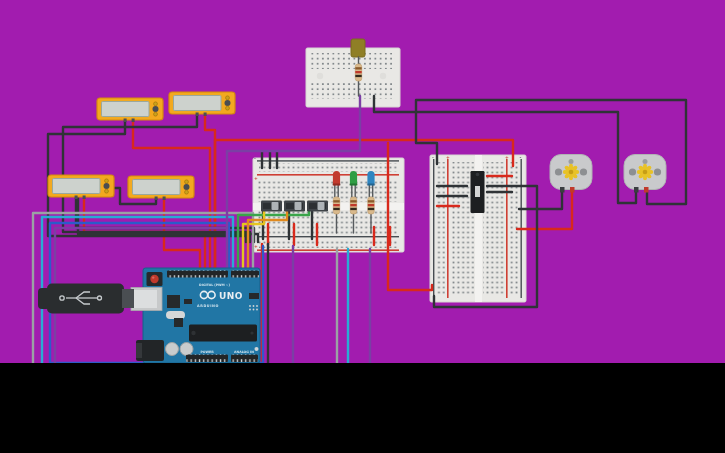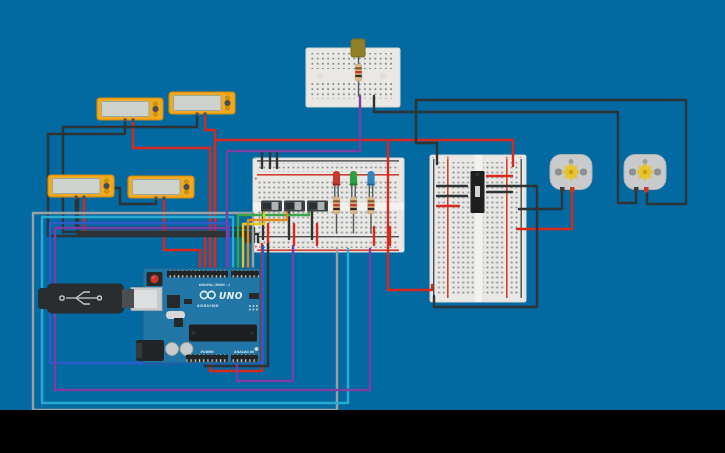--- a/index.html
+++ b/index.html
@@ -1,16 +1,16 @@
 <!DOCTYPE html>
 <html><head>
 <meta charset="utf-8">
 <style>
   html,body{margin:0;padding:0;background:#000;}
-  .stage{position:relative;width:725px;height:410px;background:#0369a1;overflow:hidden;font-family:"Liberation Sans",sans-serif;font-style:italic;}
+  .stage{position:relative;width:725px;height:363px;background:#a21caf;overflow:hidden;font-family:"Liberation Sans",sans-serif;}
   svg{display:block;}
   .wire{fill:none;stroke-width:2.4;stroke-linecap:round;stroke-linejoin:round;}
   .lead{fill:none;stroke:#565a5d;stroke-width:1.4;stroke-linecap:round;}
   text{font-family:"DejaVu Sans","Liberation Sans",sans-serif;}
   .microlabel{fill:#cfe3ee;font-weight:bold;}
   .railmark{font-weight:bold;}
 </style>
 </head>
 <body style="background: rgb(0, 0, 0);">
 

